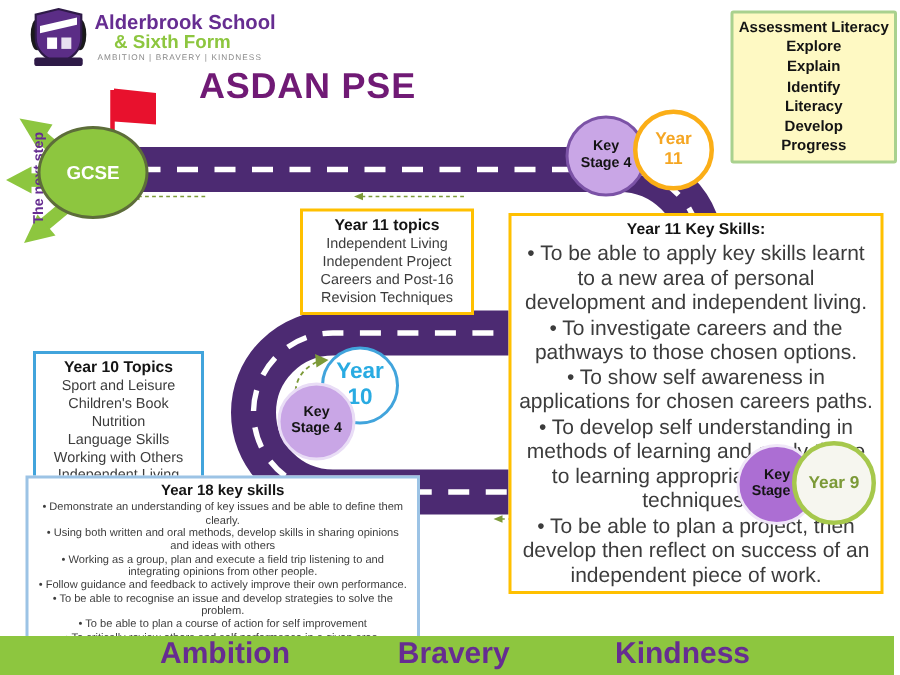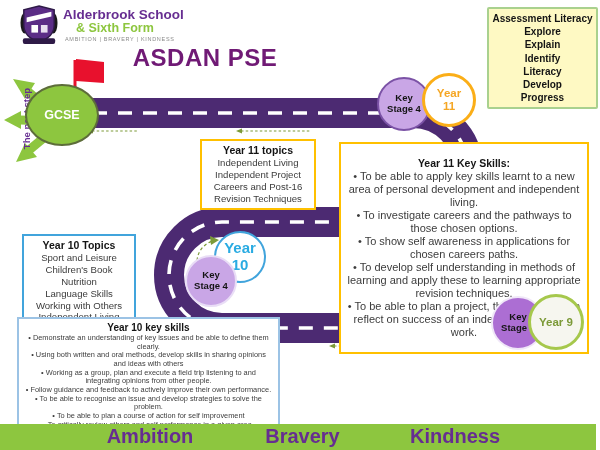--- a/index.html
+++ b/index.html
@@ -42,23 +42,23 @@
   .ks3{left:491px;top:296px;width:54px;height:54px;background:#AC6ED3;border:2.5px solid #F0E7F8;
     font-size:9.5px;color:#141414;z-index:4;}
   .year9{left:528px;top:294px;width:56px;height:56px;background:#F6F6EF;border:3px solid #A6C84C;
     font-size:11.5px;color:#7C9A38;z-index:5;}
   
   .box{position:absolute;background:#fff;box-sizing:border-box;z-index:3;text-align:center;color:#333;}
   .box-title{font-weight:bold;color:#141414;}
   .y11-topics{left:200px;top:139px;width:116px;border:2px solid #FFC000;padding:3px 2px;}
   .y11-topics .box-title{font-size:10.5px;margin-bottom:1px;}
   .topic-item{font-size:9.6px;line-height:1.24;color:#3c3c3c;}
-  .y11-skills{left:339px;top:142px;width:250px;border:2px solid #FFC000;padding:13px 5px;}
+  .y11-skills{left:339px;top:142px;width:250px;border:2px solid #FFC000;padding:3px 5px;}
   .y11-skills .box-title{font-size:10.5px;margin-bottom:1px;}
-  .bullet{font-size:11px;line-height:1.18;color:#3c3c3c;}
+  .bullet{font-size:14px;line-height:1.18;color:#3c3c3c;}
   .bullet::before{content:"•  ";}
   .y10-topics{left:22px;top:234px;width:114px;border:2px solid #41A4DC;padding:3px 2px;}
   .y10-topics .box-title{font-size:10.5px;margin-bottom:1px;}
   .y10-skills{left:17px;top:317px;width:263px;border:2px solid #9CC3E5;padding:3px 5px;}
   .y10-skills .box-title{font-size:10px;margin-bottom:1px;}
   .y10-skills .bullet{font-size:7.4px;line-height:1.17;}
   
   .footer{position:absolute;left:0;top:424px;width:596px;height:26px;background:#8DC63F;z-index:7;}
   .footer span{position:absolute;top:1px;font-size:20px;font-weight:bold;color:#662D91;text-align:center;}
   .f-a{left:90px;width:120px;}
@@ -179,21 +179,21 @@
     <div class="box-title">Year 10 Topics</div>
     <div class="topic-item">Sport and Leisure</div>
     <div class="topic-item">Children's Book</div>
     <div class="topic-item">Nutrition</div>
     <div class="topic-item">Language Skills</div>
     <div class="topic-item">Working with Others</div>
     <div class="topic-item">Independent Living</div>
   </div>
 
   <div class="box y10-skills">
-    <div class="box-title">Year 10 key skills</div>
+    <div class="box-title">Year 18 key skills</div>
     <div class="bullet">Demonstrate an understanding of key issues and be able to define them clearly.</div>
     <div class="bullet">Using both written and oral methods, develop skills in sharing opinions and ideas with others</div>
     <div class="bullet">Working as a group, plan and execute a field trip listening to and integrating opinions from other people.</div>
     <div class="bullet">Follow guidance and feedback to actively improve their own performance.</div>
     <div class="bullet">To be able to recognise an issue and develop strategies to solve the problem.</div>
     <div class="bullet">To be able to plan a course of action for self improvement</div>
     <div class="bullet">To critically review others and self performance in a given area.</div>
     <div class="bullet">To apply skills to learn and develop a new skill, such as a language.</div>
   </div>
 

